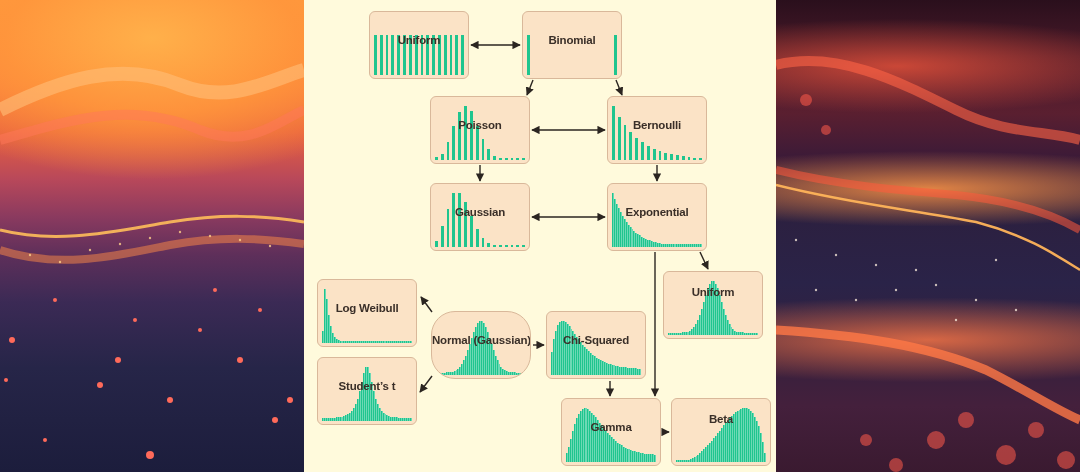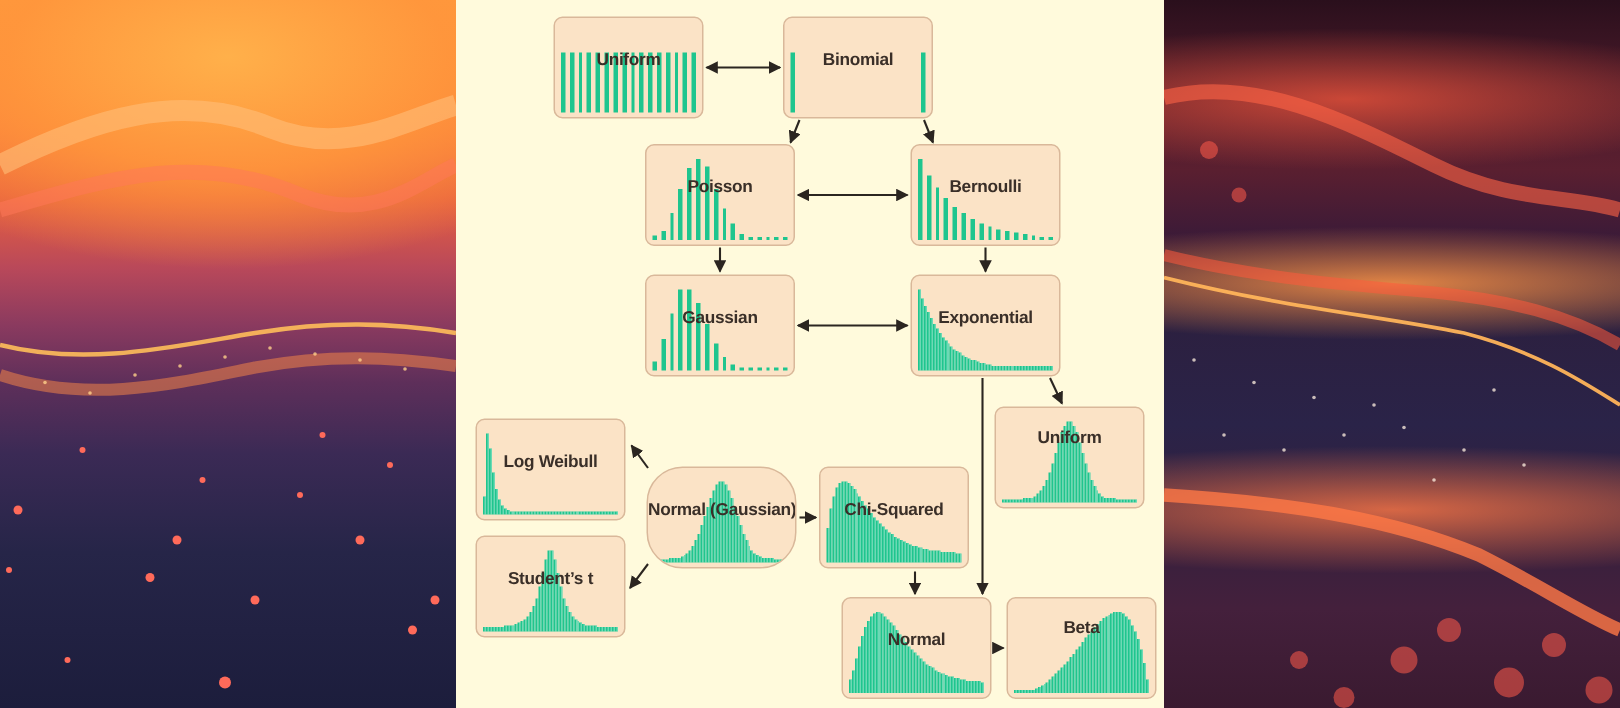--- a/index.html
+++ b/index.html
@@ -551,21 +551,21 @@
           <div class="bar" style="height: 3.34318px;"></div>
           <div class="bar" style="height: 3.19041px;"></div>
           <div class="bar" style="height: 3.06761px;"></div>
           <div class="bar" style="height: 2.96793px;"></div>
           <div class="bar" style="height: 2.88628px;"></div>
           <div class="bar" style="height: 2.81885px;"></div>
           <div class="bar" style="height: 2.76271px;"></div>
         </div>
       </div>
       <div class="node" style="left: 257px; top: 398px;">
-        <div class="node-label">Normal</div>
+        <div class="node-label">Gamma</div>
         <div class="node-chart chart-dense" style="gap: 0px;">
           <div class="bar" style="height: 9.20989px;"></div>
           <div class="bar" style="height: 15.4203px;"></div>
           <div class="bar" style="height: 23.0385px;"></div>
           <div class="bar" style="height: 30.7326px;"></div>
           <div class="bar" style="height: 37.7085px;"></div>
           <div class="bar" style="height: 43.5424px;"></div>
           <div class="bar" style="height: 48.0588px;"></div>
           <div class="bar" style="height: 51.2425px;"></div>
           <div class="bar" style="height: 53.1768px;"></div>

